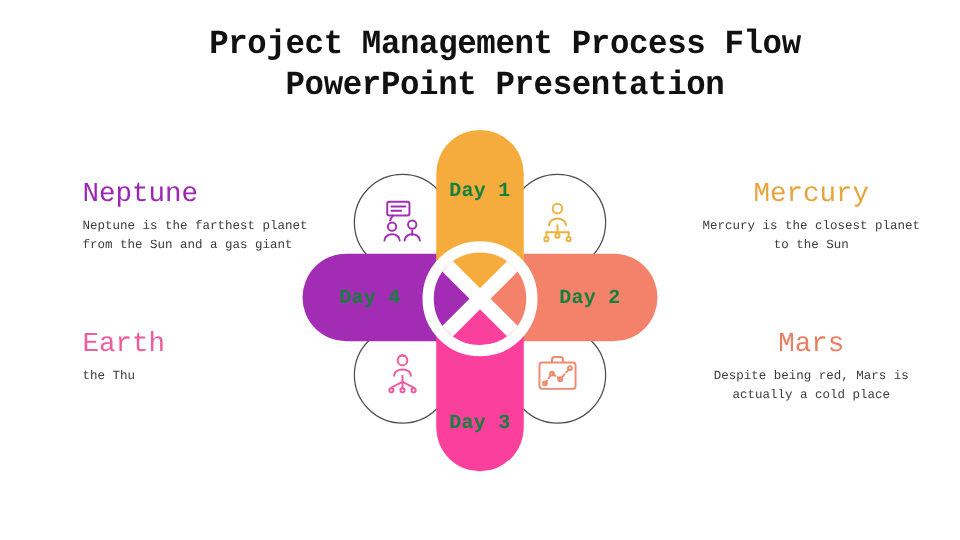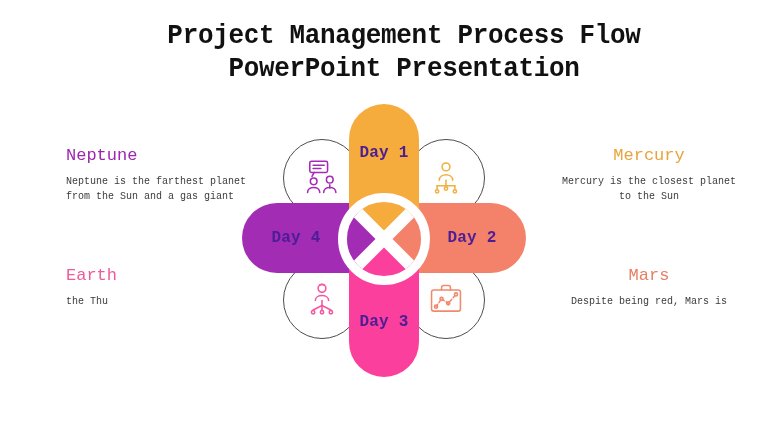--- a/index.html
+++ b/index.html
@@ -51,29 +51,29 @@
   .pill-v {
     left: 349px; top: 104px; width: 70px; height: 273px;
     border-radius: 35px;
     background: linear-gradient(to bottom, var(--day1, #F5AC3C) 0 50%, var(--day3, #FB3F9C) 50% 100%);
     z-index: 3;
   }
   .day-label {
     position: absolute;
     width: 70px;
     text-align: center;
-    color: #4c1d95;
+    color: #15803d;
     font-size: 16px;
     font-weight: 600;
     z-index: 4;
     letter-spacing: 0.2px;
   }
   .day1-label { left: 349px; top: 144px; }
   .day2-label { left: 437px; top: 229px; text-align: center; }
-  .day3-label { left: 349px; top: 313px; }
+  .day3-label { left: 349px; top: 329px; }
   .day4-label { left: 261px; top: 229px; }
 
   .center-badge {
     position: absolute;
     left: 338px; top: 193px;
     width: 92px; height: 92px;
     border-radius: 50%;
     border: 9px solid #ffffff;
     box-sizing: border-box;
     background: conic-gradient(from 45deg,
@@ -88,21 +88,21 @@
     position: absolute;
     left: 50%; top: 50%;
     width: 112px; height: 12px;
     background: #ffffff;
   }
   .x-bar-a { transform: translate(-50%, -50%) rotate(45deg); }
   .x-bar-b { transform: translate(-50%, -50%) rotate(-45deg); }
 
   .text-block { position: absolute; width: 190px; z-index: 1; }
   .text-block .heading {
-    font-size: 17px;
+    font-size: 22px;
     font-weight: 400;
     line-height: 20px;
     margin: 0 0 8px 0;
   }
   .text-block .body-line {
     display: block;
     font-size: 10px;
     line-height: 15px;
     color: var(--body-text, #3c3c3c);
     white-space: nowrap;
@@ -214,15 +214,16 @@
   </div>
 
   <div class="text-block block-left block-earth">
     <div class="heading heading-earth">Earth</div>
     <span class="body-line">the Thu</span>
   </div>
 
   <div class="text-block block-right block-mars">
     <div class="heading heading-mars">Mars</div>
     <span class="body-line">Despite being red, Mars is</span>
+    <span class="body-line">actually a cold place</span>
   </div>
 
 </div>
 
 </body></html>

